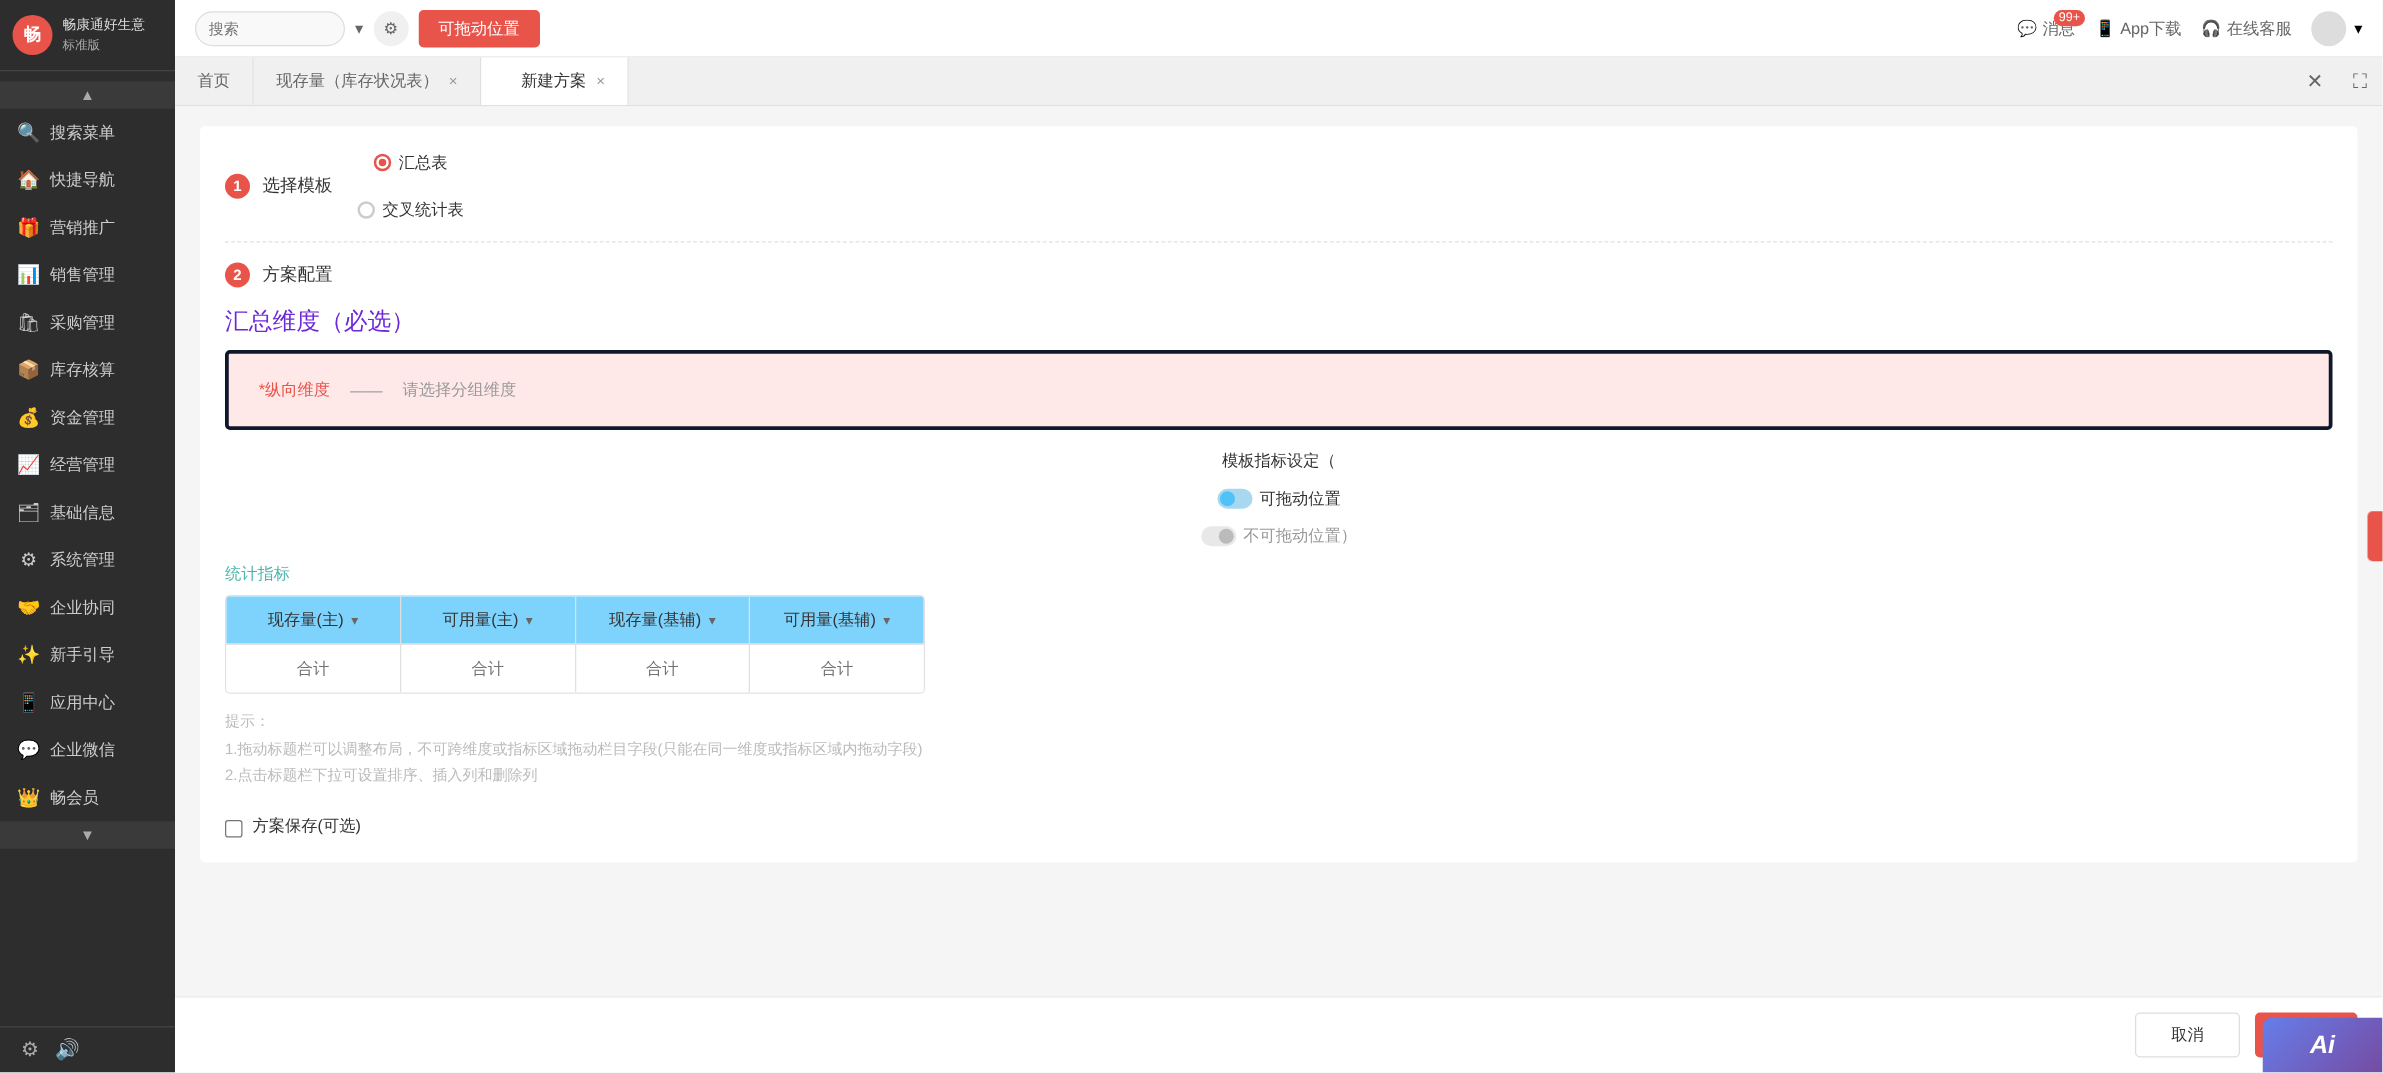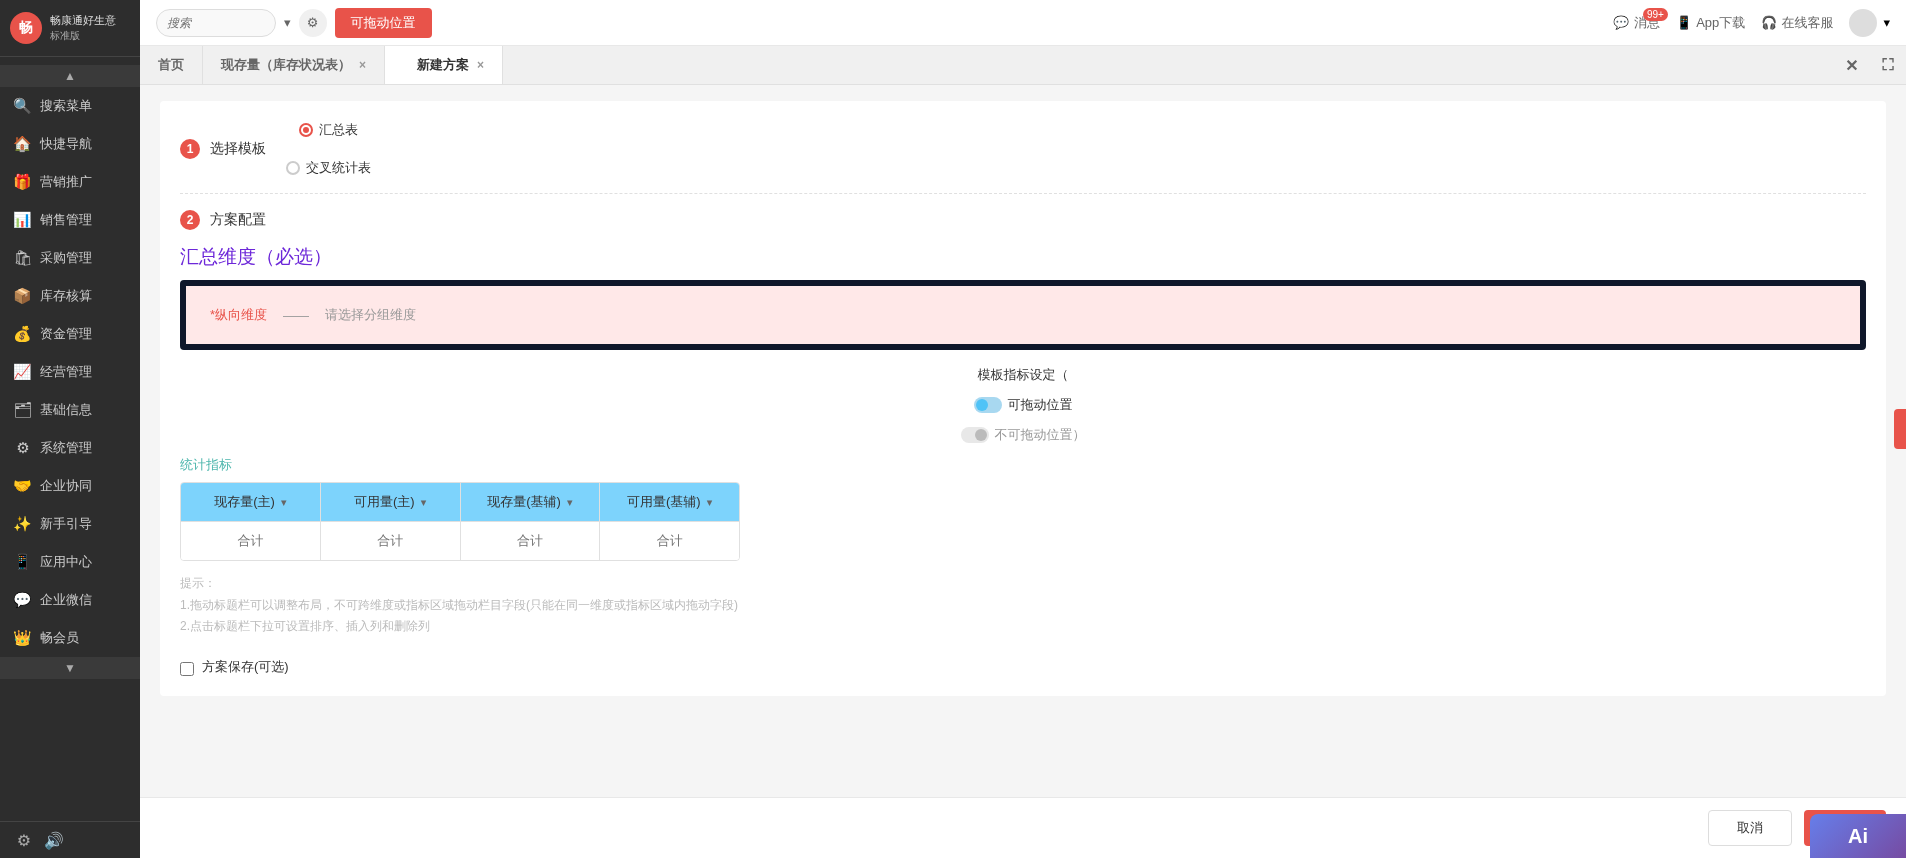--- a/index.html
+++ b/index.html
@@ -115,21 +115,20 @@
     }
     .top-bar-search {
       width: 120px;
       height: 28px;
       border: 1px solid #ddd;
       border-radius: 14px;
       padding: 0 10px;
       font-size: 12px;
       background: #f9f9f9;
       color: #999;
-      font-style: italic;
     }
     .top-bar-dropdown {
       background: none;
       border: none;
       color: #666;
       cursor: pointer;
       font-size: 13px;
     }
     .top-bar-gear {
       width: 28px;
@@ -188,21 +187,20 @@
     }
 
     
     .tab-bar {
       background: #f0f0f0;
       display: flex;
       align-items: center;
       padding: 0 0 0 0;
       flex-shrink: 0;
       border-bottom: 1px solid #e0e0e0;
-      font-weight: bold;
     }
     .tab-item {
       display: flex;
       align-items: center;
       gap: 6px;
       padding: 10px 18px;
       font-size: 13px;
       cursor: pointer;
       color: #666;
       border-right: 1px solid #e0e0e0;
@@ -331,21 +329,21 @@
 
     
     .section-label {
       font-size: 19px;
       color: #6d28d9;
       margin-bottom: 10px;
     }
 
     .dimension-box {
       background: #ffe8e8;
-      border: 6px solid #0f172a;
+      border: 3px solid #0f172a;
       border-radius: 4px;
       padding: 20px 24px;
       margin-bottom: 16px;
     }
     .dimension-row {
       display: flex;
       align-items: center;
       gap: 16px;
       font-size: 13px;
       color: #333;
@@ -526,20 +524,21 @@
       height: 44px;
       background: linear-gradient(135deg, #667eea 0%, #764ba2 100%);
       color: white;
       display: flex;
       align-items: center;
       justify-content: center;
       font-size: 20px;
       font-weight: bold;
       cursor: pointer;
       border-radius: 8px 0 0 0;
+      font-style: italic;
     }
 
     
     .scroll-handle {
       position: fixed;
       right: 0;
       top: 50%;
       transform: translateY(-50%);
       width: 12px;
       height: 40px;

